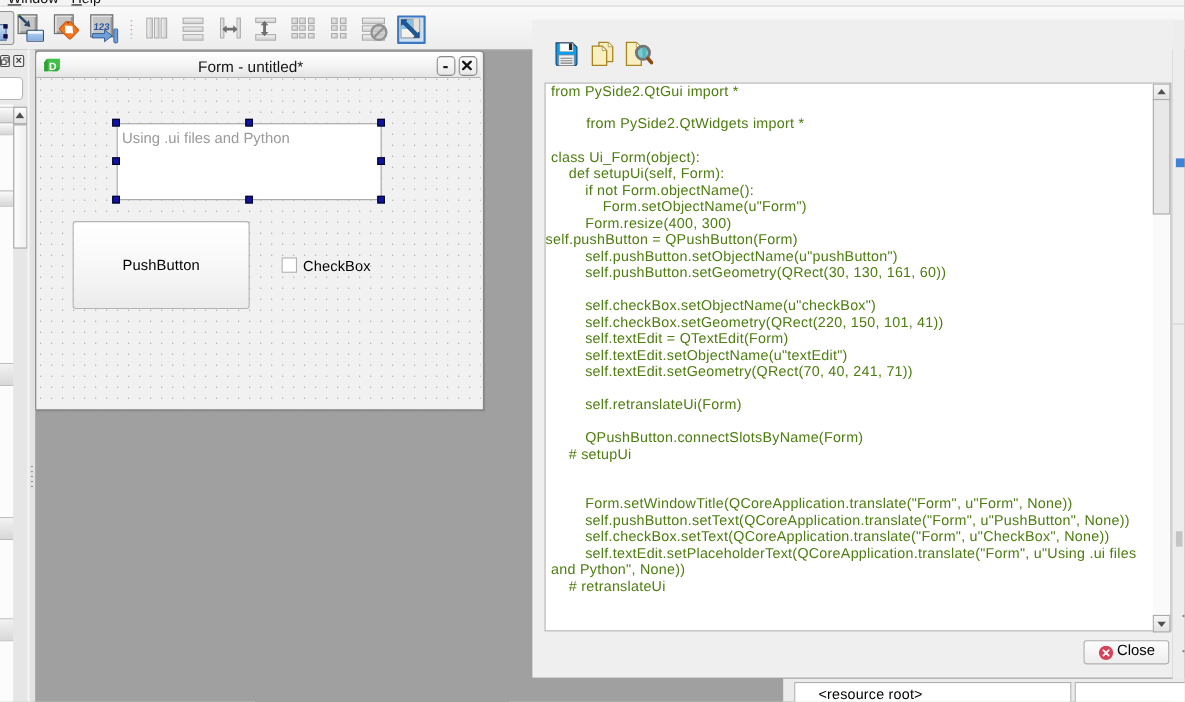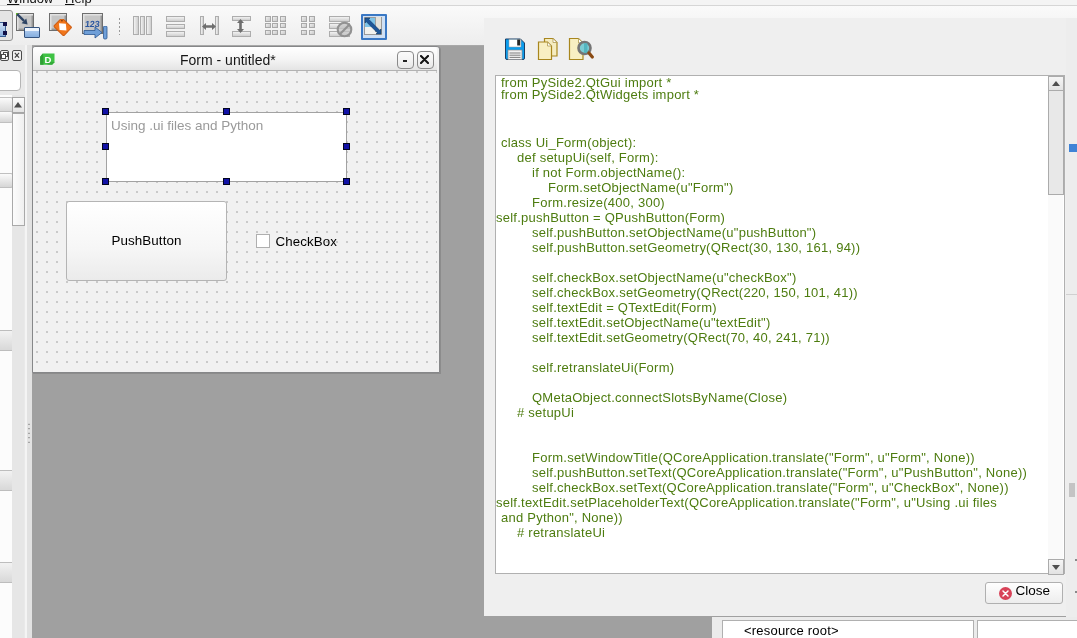--- a/index.html
+++ b/index.html
@@ -206,41 +206,41 @@
     <path d="M1.5 1.5 L10.5 1.5 L15 6 L15 22.5 L1.5 22.5 Z" fill="#f8efc2" stroke="#a8861d" stroke-width="1.2"></path>
     <path d="M10.5 1.5 L10.5 6 L15 6 Z" fill="#ffffff" stroke="#b09a50" stroke-width="0.8"></path>
     <circle cx="16.5" cy="11" r="6" fill="#7cccd3" stroke="#757575" stroke-width="2.6"></circle>
     <rect x="16" y="6.2" width="3.4" height="9.7" fill="#4fb3bc" opacity="0.9"></rect>
     <line x1="21" y1="16" x2="24.3" y2="20" stroke="#8a4a12" stroke-width="3.2" stroke-linecap="round"></line>
   </svg>
 
   <div class="abs" style="left:11px;top:56.5px;width:568px;height:497px;background:#ffffff;border:1px solid #b0b0b0;"></div>
   <div class="abs" style="left:12px;top:57.5px;width:566px;height:495px;overflow:hidden;font-size:13px;letter-spacing:0.24px;color:#000;" id="codebox">
 <div class="cl" style="top:-0.5px;padding-left:5px;">from PySide2.QtGui import *</div>
-<div class="cl" style="top:11px;padding-left:5px;">from PySide2.QtWidgets import *</div>
+<div class="cl" style="top:28px;padding-left:5px;margin-left:32px;">from PySide2.QtWidgets import *</div>
 <div class="cl" style="top:59.5px;padding-left:5px;">class Ui_Form(object):</div>
 <div class="cl" style="top:74.5px;padding-left:21px;">def setupUi(self, Form):</div>
 <div class="cl" style="top:89.5px;padding-left:36px;">if not Form.objectName():</div>
 <div class="cl" style="top:104.5px;padding-left:52px;">Form.setObjectName(u"Form")</div>
 <div class="cl" style="top:119.5px;padding-left:36px;">Form.resize(400, 300)</div>
 <div class="cl" style="top:134.5px;">self.pushButton = QPushButton(Form)</div>
 <div class="cl" style="top:149.5px;padding-left:36px;">self.pushButton.setObjectName(u"pushButton")</div>
-<div class="cl" style="top:164.5px;padding-left:36px;">self.pushButton.setGeometry(QRect(30, 130, 161, 94))</div>
+<div class="cl" style="top:164.5px;padding-left:36px;">self.pushButton.setGeometry(QRect(30, 130, 161, 60))</div>
 <div class="cl" style="top:194.5px;padding-left:36px;">self.checkBox.setObjectName(u"checkBox")</div>
 <div class="cl" style="top:209.5px;padding-left:36px;">self.checkBox.setGeometry(QRect(220, 150, 101, 41))</div>
 <div class="cl" style="top:224.5px;padding-left:36px;">self.textEdit = QTextEdit(Form)</div>
 <div class="cl" style="top:239.5px;padding-left:36px;">self.textEdit.setObjectName(u"textEdit")</div>
 <div class="cl" style="top:254.5px;padding-left:36px;">self.textEdit.setGeometry(QRect(70, 40, 241, 71))</div>
 <div class="cl" style="top:284.5px;padding-left:36px;">self.retranslateUi(Form)</div>
-<div class="cl" style="top:314.5px;padding-left:36px;">QMetaObject.connectSlotsByName(Close)</div>
+<div class="cl" style="top:314.5px;padding-left:36px;">QPushButton.connectSlotsByName(Form)</div>
 <div class="cl" style="top:329.5px;padding-left:21px;"># setupUi</div>
 <div class="cl" style="top:389.5px;padding-left:36px;">self.pushButton.setText(QCoreApplication.translate("Form", u"PushButton", None))</div>
 <div class="cl" style="top:374.5px;padding-left:36px;">Form.setWindowTitle(QCoreApplication.translate("Form", u"Form", None))</div>
 <div class="cl" style="top:404.5px;padding-left:36px;">self.checkBox.setText(QCoreApplication.translate("Form", u"CheckBox", None))</div>
-<div class="cl" style="top:419.5px;">self.textEdit.setPlaceholderText(QCoreApplication.translate("Form", u"Using .ui files</div>
+<div class="cl" style="top:419.5px;padding-left:36px;">self.textEdit.setPlaceholderText(QCoreApplication.translate("Form", u"Using .ui files</div>
 <div class="cl" style="top:434.5px;padding-left:5px;">and Python", None))</div>
 <div class="cl" style="top:449.5px;padding-left:21px;"># retranslateUi</div>
 
   </div>
 
   <div class="abs" style="left:564px;top:57.5px;width:15px;height:495px;background:#fafafa;"></div>
   <div class="abs" style="left:564px;top:57.5px;width:14px;height:14px;background:linear-gradient(180deg,#f6f6f6,#e2e2e2);border:0.5px solid #ababab;"></div>
   <svg class="abs" style="left:568px;top:62.5px;" width="8" height="5" viewBox="0 0 8 5">
       <path d="M4 0 L8 5 L0 5 Z" fill="#4f4f4f"></path>
     </svg>

